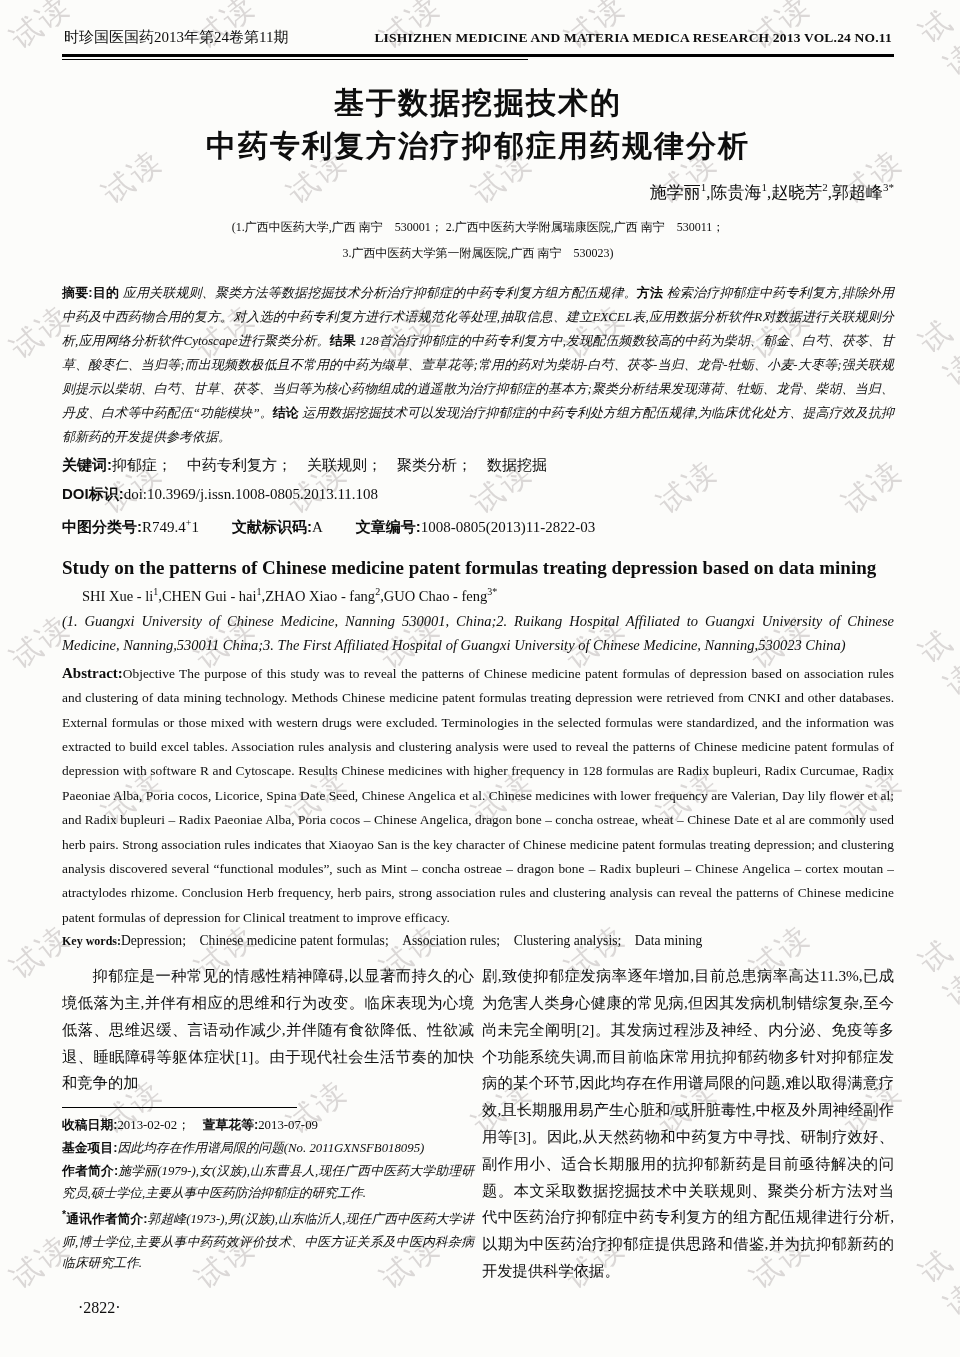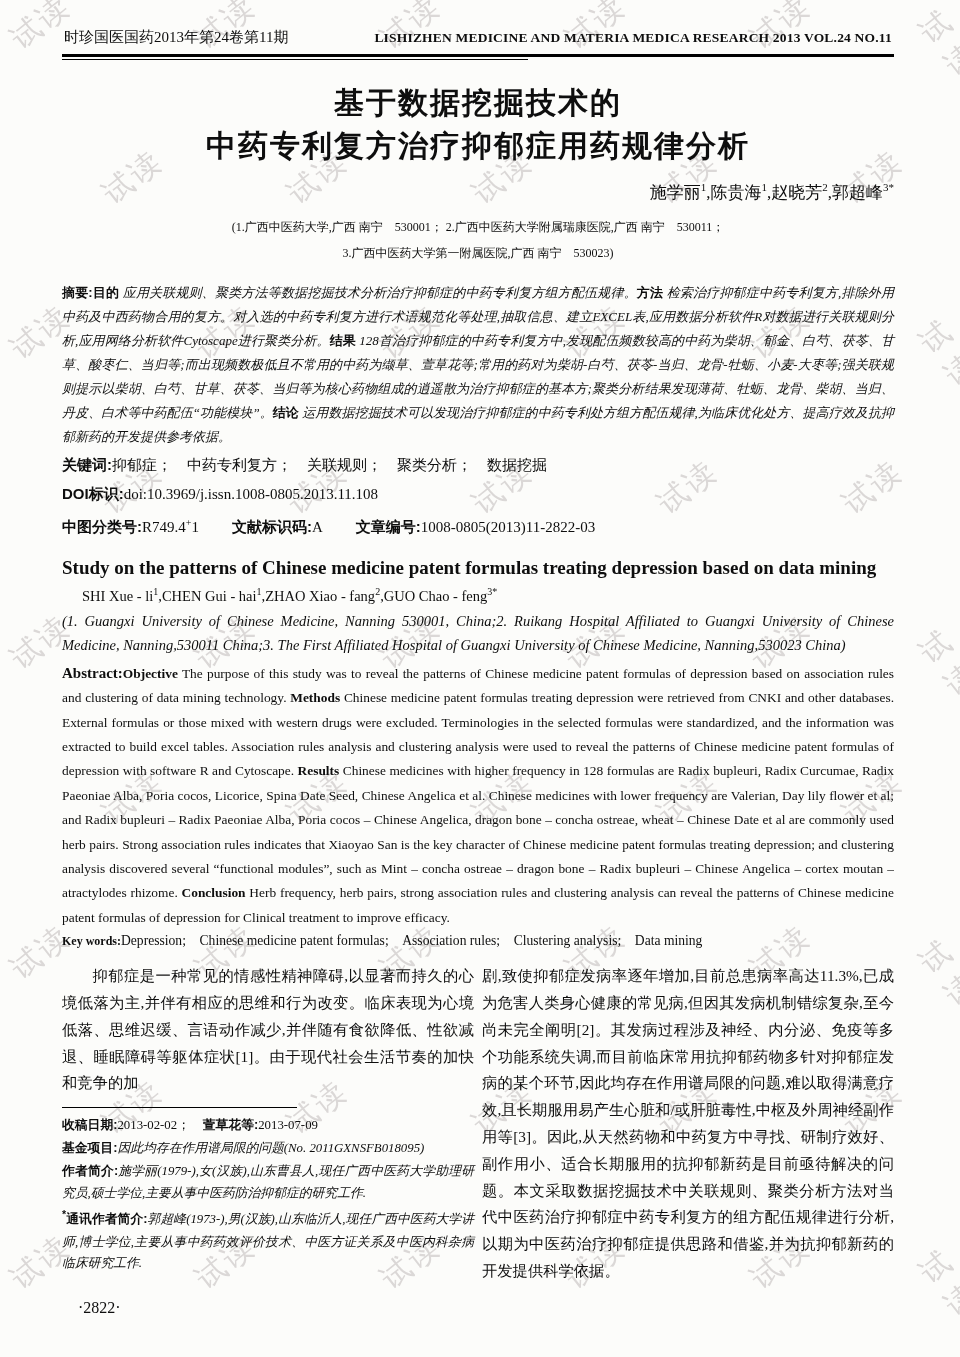--- a/index.html
+++ b/index.html
@@ -36,21 +36,21 @@
   .meta-line { font-size:15px; margin-top:3px; line-height:25px; }
   .meta-line .lbl { font-weight:bold; font-family:"Liberation Sans", sans-serif; }
   .meta-gap { display:inline-block; width:2.2em; }
   .clc sup { font-size:10px; }
 
   .en-title { font-weight:bold; font-size:19px; line-height:27px; margin-top:14px; text-align:justify; }
   .en-authors { font-size:14.5px; margin-top:5px;margin-left:20px; }
   .en-authors sup { font-size:10px; }
   .en-affil { font-style:italic; font-size:14.5px; line-height:24px; margin-top:4px; text-align:justify; }
   .abstract-en { margin-top:4px; font-size:13.4px; line-height:24.4px; text-align:justify; }
-  .abstract-en .lbl { font-weight:bold; }
+  .abstract-en .lbl { font-weight:normal; }
   .abstract-en .lbl-big { font-weight:bold; font-size:15px; }
   .kw-en { margin-top:2px; font-size:13.6px; }
   .kw-en .lbl-big { font-weight:bold; font-size:12px; }
 
   .columns { display:flex; gap:4px; margin-top:13px;justify-content:space-between; }
   .col { width:412px; font-size:15.3px; line-height:26.8px; text-align:justify; }
   .col .indent { text-indent:2em; }
   .footnote-rule { width:235px; border-top:1.5px solid #000; margin:10px 0 6px 0; }
   .footnotes { font-size:12.8px; line-height:21.8px; text-align:justify; }
   .footnotes .lbl { font-weight:bold; font-family:"Liberation Sans", sans-serif; }

